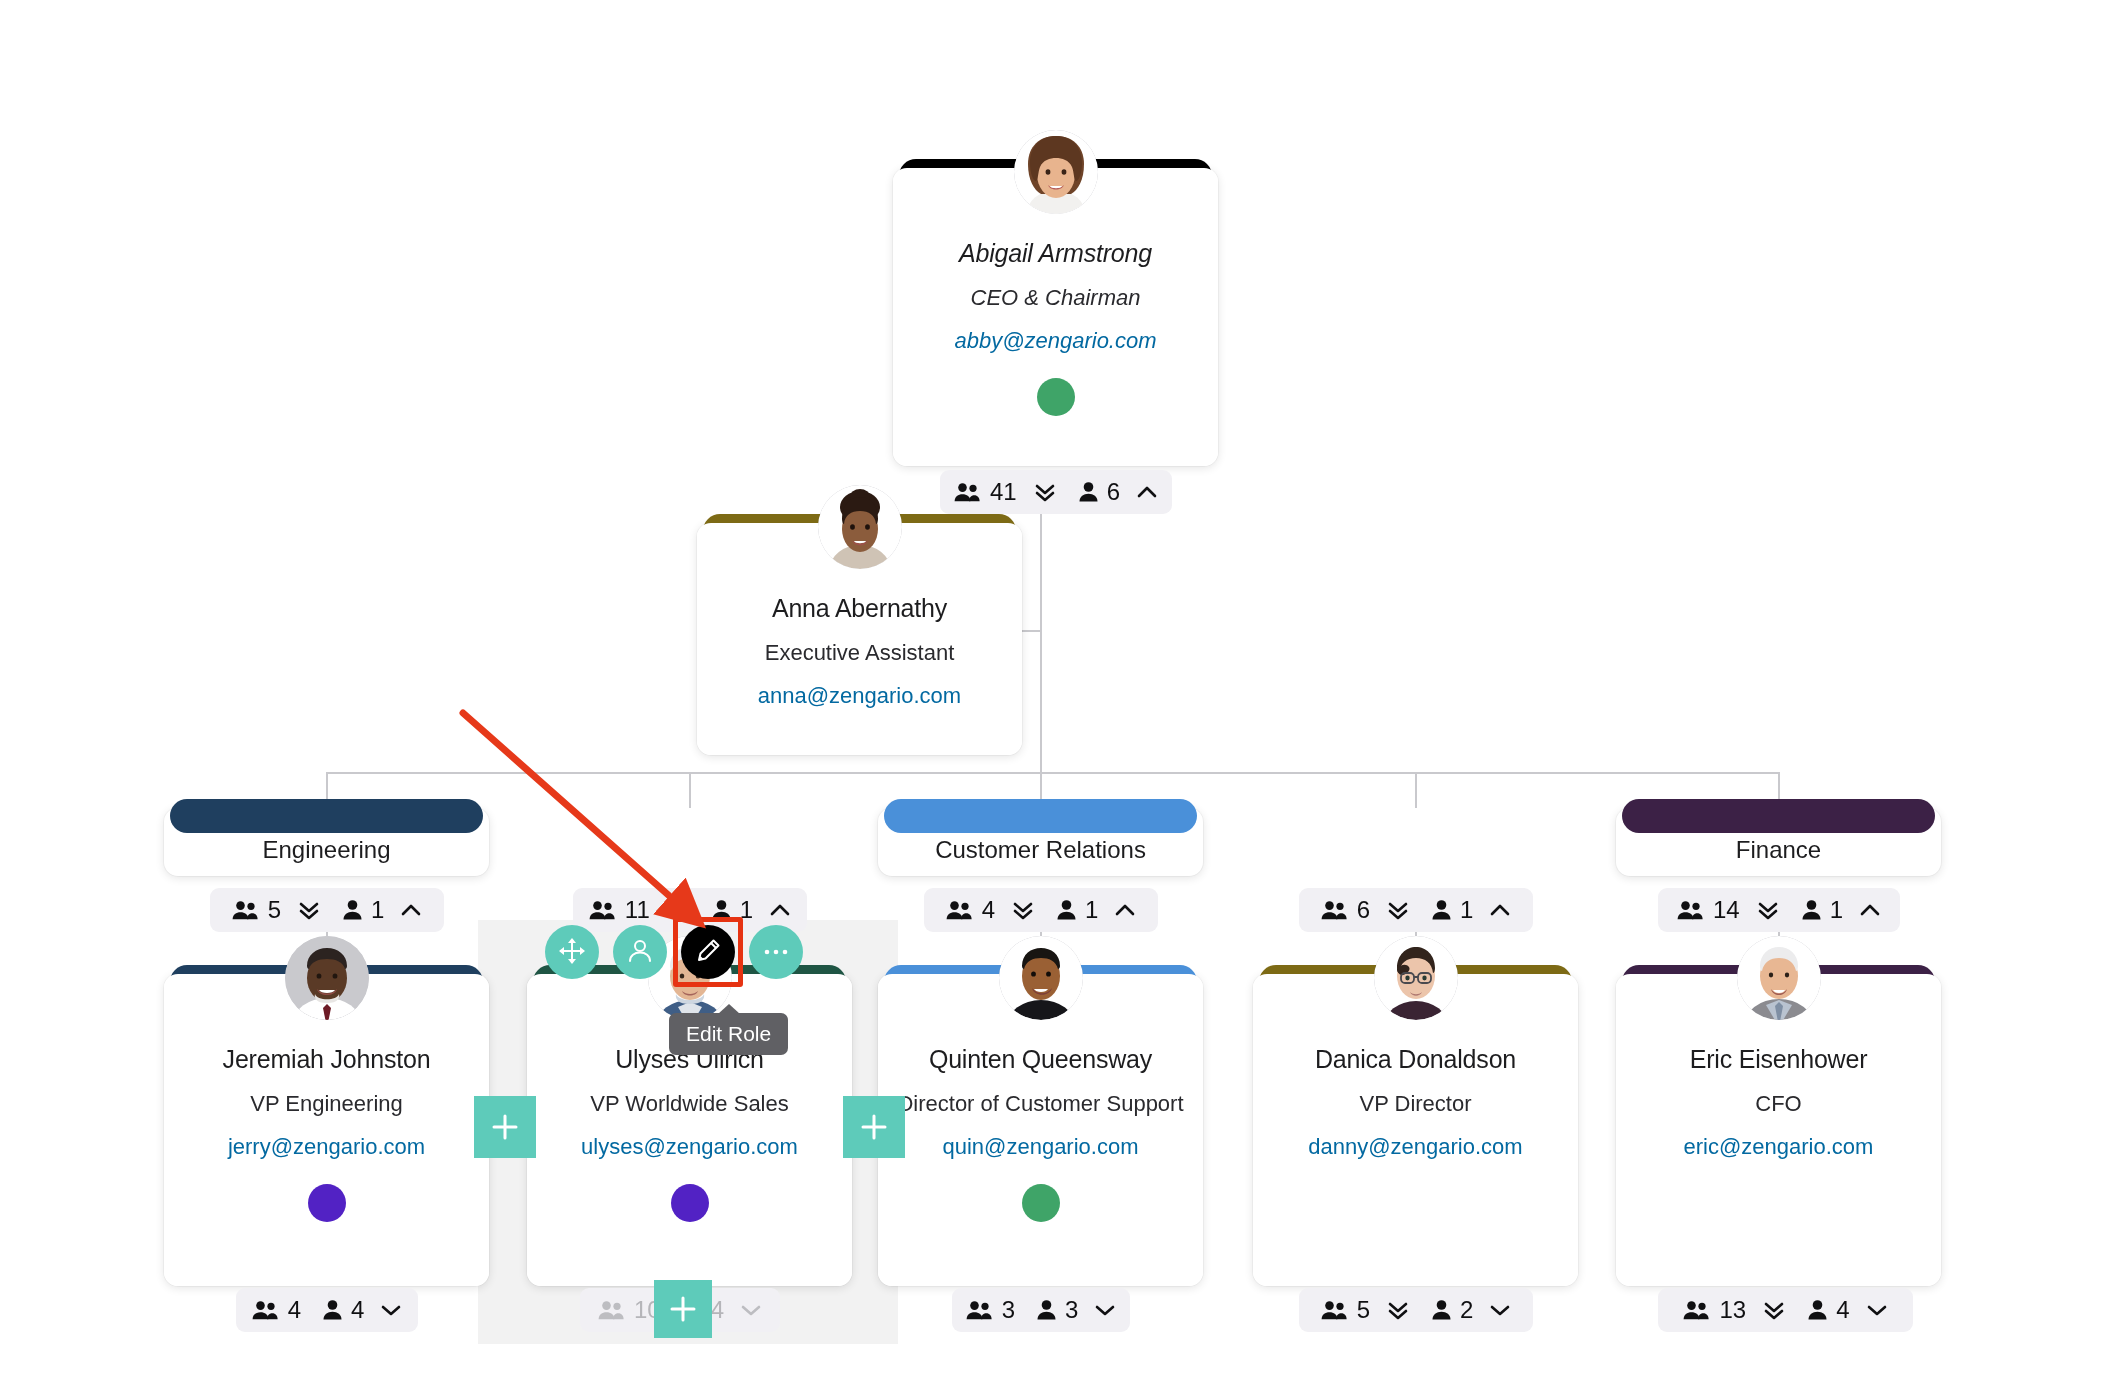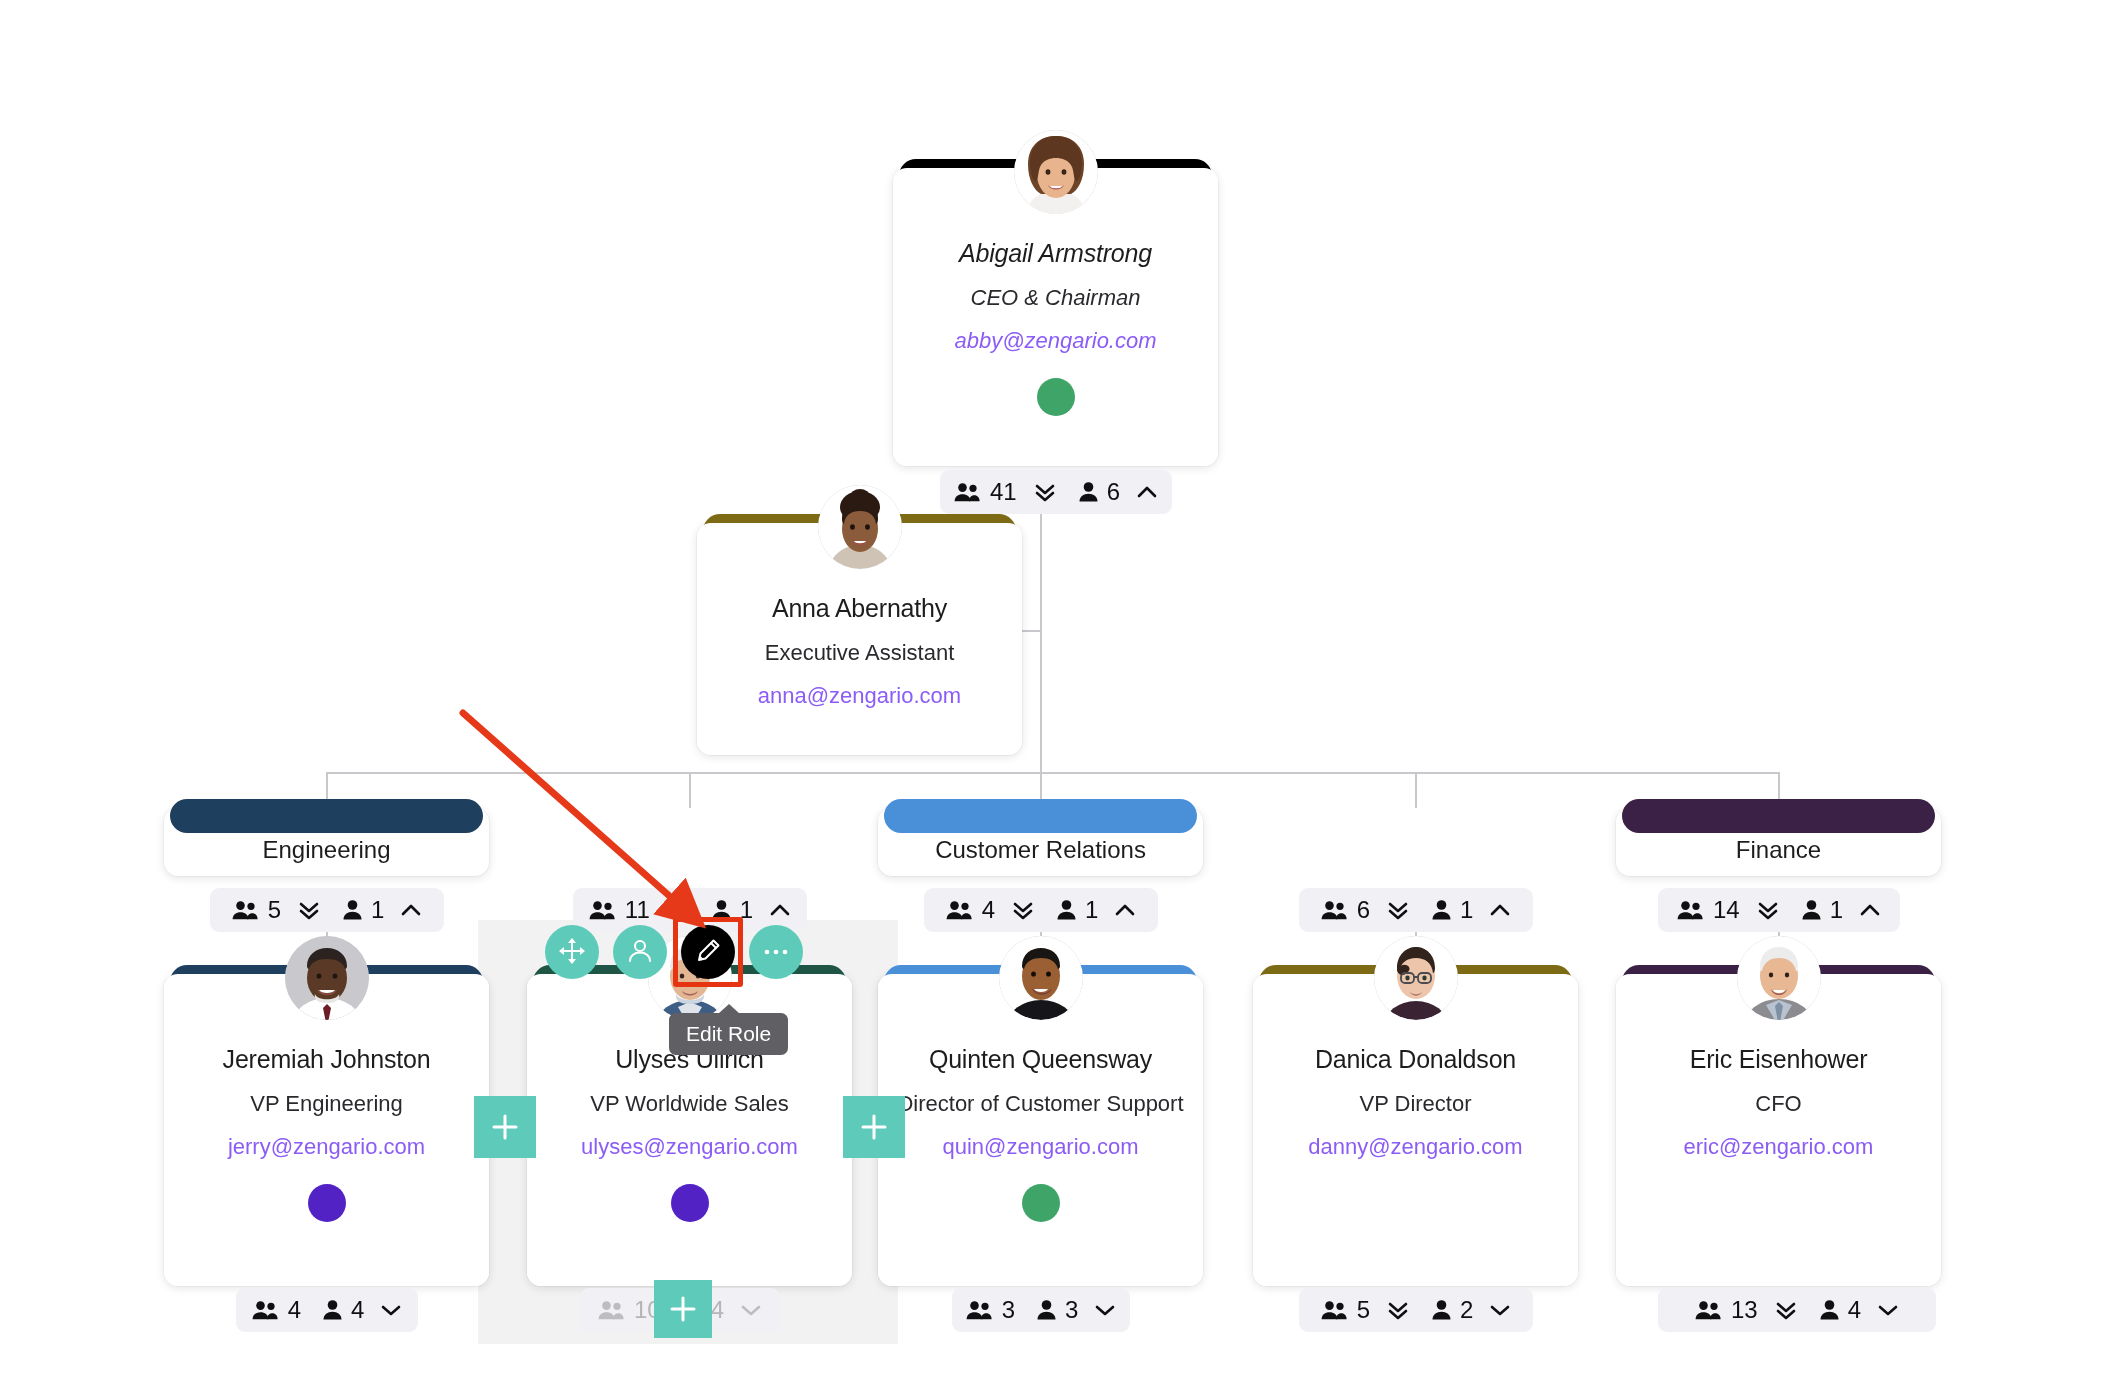--- a/index.html
+++ b/index.html
@@ -47,21 +47,21 @@
     font-size: 25px; color: #1d1d1f; font-weight: 400;
     margin-top: 70px; text-align: center; line-height: 1.25;
     letter-spacing: -0.2px;
   }
   .p-title {
     font-size: 22px; color: #2a2a2e; font-weight: 400;
     margin-top: 16px; text-align: left; line-height: 1.15;
     padding: 0 14px;
   }
   .p-mail {
-    font-size: 22px; color: #8b5cf6; font-weight: 400;
+    font-size: 22px; color: #0369a1; font-weight: 400;
     margin-top: 17px; text-align: center;
   }
   .status-dot {
     width: 38px; height: 38px; border-radius: 50%;
     margin-top: 24px;
   }
 
   
   .dept-card {
     position: absolute;
@@ -704,21 +704,21 @@
           <path d="M36 54h12c-2 4-10 4-12 0z" fill="#ffffff"></path>
         </g>
       </svg>
     </div>
     <div class="card-inner">
       <div class="p-name">Eric Eisenhower</div>
       <div class="p-title">CFO</div>
       <div class="p-mail">eric@zengario.com</div>
     </div>
   </div>
-  <div class="footer" style="left:1658px; top:1288px; width:278px;">
+  <div class="footer" style="left:1658px; top:1288px; width:255px;">
     <div class="fgrp">
       <span class="ficon">
           <svg width="27" height="19" viewBox="0 0 27 19">
             <circle cx="8.5" cy="4.6" r="4.3" fill="#101012"></circle>
             <circle cx="19" cy="5.3" r="3.6" fill="#101012"></circle>
             <path d="M0.6 18.3c0-4.6 3.6-7.1 7.9-7.1s7.9 2.5 7.9 7.1z" fill="#101012"></path>
             <path d="M15 18.3c0-3.7 2-6.1 5.3-6.1 3.2 0 5.3 2.4 5.3 6.1z" fill="#101012"></path>
           </svg>
         </span>
       <span class="fnum">13</span>

